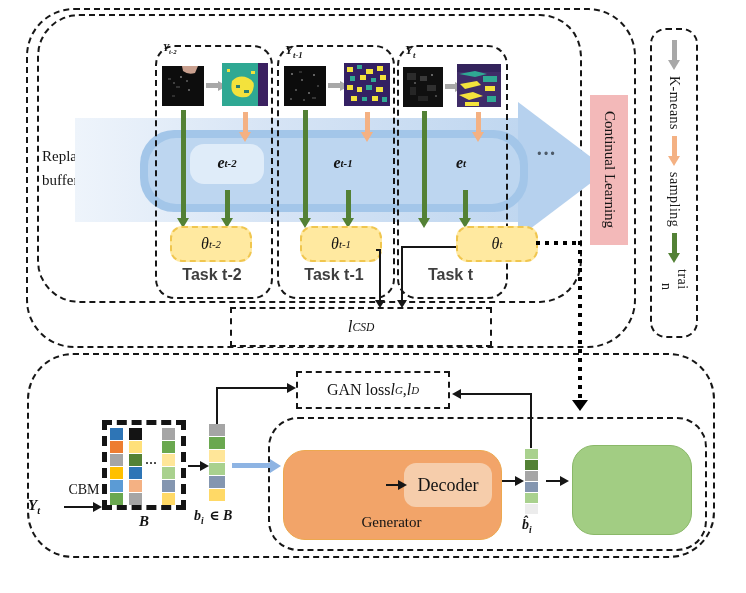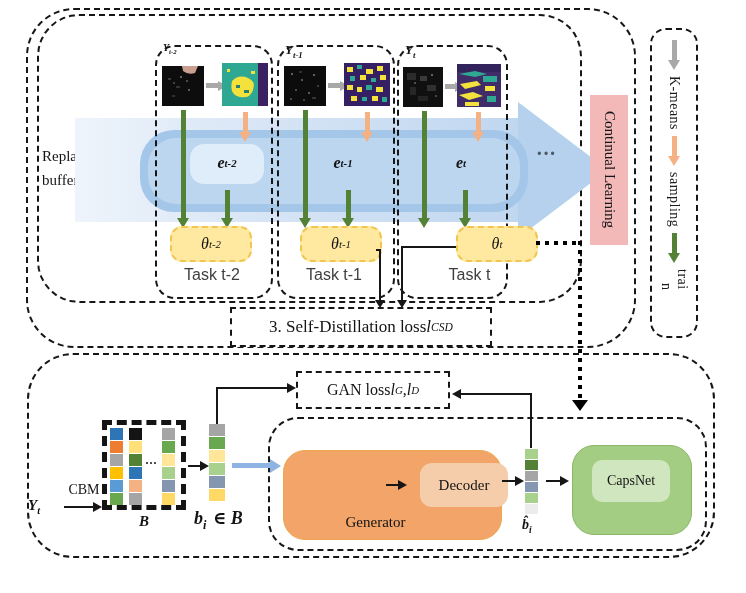--- a/index.html
+++ b/index.html
@@ -1,19 +1,19 @@
 <!DOCTYPE html>
 <html><head>
 <meta charset="utf-8">
 <style>
   html,body{margin:0;padding:0;background:#ffffff;}
   .canvas{position:relative;width:746px;height:593px;background:#ffffff;overflow:hidden;
           font-family:"Liberation Serif","DejaVu Serif",serif;color:#141414;}
   .abs{position:absolute;}
-  .sans{font-family:"Liberation Sans","DejaVu Sans",sans-serif;}
+  .sans{font-family:"Liberation Sans","DejaVu Sans",sans-serif;font-weight:bold;}
   .db{border:2px dashed #161616;}
   .ctr{display:flex;align-items:center;justify-content:center;text-align:center;}
   .vt{writing-mode:vertical-rl;}
   .m{font-style:italic;font-weight:bold;}
   .mi{font-style:italic;}
   sub{font-size:.68em;}
   .sh{background:#161616;}
   .tr{width:0;height:0;border:solid transparent;color:#161616;}
   .tr.r{border-width:5px 0 5px 9px;border-left-color:currentColor;}
   .tr.l{border-width:5px 9px 5px 0;border-right-color:currentColor;}
@@ -197,21 +197,21 @@
     <span class="mi">θ</span>
       <sub class="mi">t</sub>
   </div>
 
   <div class="abs ctr sans" style="left:155px;top:263px;width:114px;height:24px;font-size:16px;color:#3f3f3f;">
     <span>Task t-2</span>
   </div>
   <div class="abs ctr sans" style="left:277px;top:263px;width:114px;height:24px;font-size:16px;color:#3f3f3f;">
     <span>Task t-1</span>
   </div>
-  <div class="abs ctr sans" style="left:416px;top:263px;width:107px;height:24px;font-size:16px;color:#3f3f3f;text-align:center;">
+  <div class="abs ctr sans" style="left:397px;top:263px;width:107px;height:24px;font-size:16px;color:#3f3f3f;text-align:center;">
     <span>Task t</span>
   </div>
 
   <div class="abs ctr" style="left:590px;top:95px;width:38px;height:150px;background:#f3b9b9;">
     <span class="vt" style="font-size:15px;">Continual Learning</span>
   </div>
 
   <div class="abs db" style="left:650px;top:28px;width:48px;height:310px;border-radius:16px;display:flex;flex-direction:column;align-items:center;padding-top:10px;box-sizing:border-box;gap:6px;">
     <div class="varrow">
       <div class="vs" style="background:#a8a8a8;"></div>
@@ -234,21 +234,20 @@
   </div>
 
   <div class="abs sh" style="left:376px;top:249px;width:5px;height:2px;"></div>
   <div class="abs sh" style="left:379px;top:249px;width:2px;height:53px;"></div>
   <div class="abs tr d sm" style="left:375px;top:300px;"></div>
   <div class="abs sh" style="left:402px;top:246px;width:54px;height:2px;"></div>
   <div class="abs sh" style="left:401px;top:246px;width:2px;height:56px;"></div>
   <div class="abs tr d sm" style="left:397px;top:300px;"></div>
 
   <div class="abs db ctr" style="left:230px;top:307px;width:258px;height:36px;background:#fff;font-size:17px;">
-    <span>3. Self-Distillation loss </span>
     <span class="mi">l</span>
       <sub class="mi">CSD</sub>
   </div>
 
   <div class="abs doth" style="left:536px;top:241px;width:46px;"></div>
   <div class="abs dotv" style="left:578px;top:241px;height:160px;"></div>
   <div class="abs" style="left:572px;top:400px;width:0;height:0;border-left:8px solid transparent;border-right:8px solid transparent;border-top:11px solid #000;"></div>
 
   <div class="abs db ctr" style="left:296px;top:371px;width:150px;height:34px;background:#fff;font-size:16px;">
     <span>GAN loss </span>
@@ -262,26 +261,26 @@
   <div class="abs sh" style="left:216px;top:388px;width:2px;height:36px;"></div>
   <div class="abs sh" style="left:216px;top:387px;width:71px;height:2px;"></div>
   <div class="abs tr r" style="left:287px;top:383px;"></div>
   <div class="abs sh" style="left:530px;top:394px;width:2px;height:54px;"></div>
   <div class="abs sh" style="left:461px;top:393px;width:71px;height:2px;"></div>
   <div class="abs tr l" style="left:452px;top:389px;"></div>
 
   <div class="abs db" style="left:268px;top:417px;width:435px;height:130px;border-radius:30px;"></div>
 
   <div class="abs" style="left:283px;top:450px;width:217px;height:88px;background:#f2a469;border:1px solid #eda84f;border-radius:22px;"></div>
-  <div class="abs ctr" style="left:404px;top:463px;width:88px;height:44px;background:#f6cdab;border-radius:12px;font-size:15px;margin-left:16px;">
+  <div class="abs ctr" style="left:404px;top:463px;width:88px;height:44px;background:#f6cdab;border-radius:12px;font-size:18px;">
     <span>Decoder</span>
   </div>
   <div class="abs sh" style="left:386px;top:484px;width:12px;height:2px;"></div>
   <div class="abs tr r" style="left:398px;top:480px;"></div>
-  <div class="abs ctr" style="left:267px;top:513px;width:217px;height:18px;font-size:15px;">
+  <div class="abs ctr" style="left:283px;top:513px;width:217px;height:18px;font-size:15px;">
     <span>Generator</span>
   </div>
 
   <div class="abs sh" style="left:502px;top:480px;width:13px;height:2px;"></div>
   <div class="abs tr r" style="left:515px;top:476px;"></div>
 
   <div class="abs vec bh" style="left:525px;top:449px;">
       <div class="sq" style="background: rgb(169, 209, 142);"></div>
       <div class="sq" style="background: rgb(83, 129, 53);"></div>
       <div class="sq" style="background: rgb(165, 165, 165);"></div>
@@ -290,23 +289,20 @@
       <div class="sq" style="background: rgb(236, 236, 236);"></div>
     </div>
   <div class="abs m" style="left:522px;top:517px;font-size:14px;">
     <span>b̂</span><sub>i</sub>
   </div>
 
   <div class="abs sh" style="left:546px;top:480px;width:14px;height:2px;"></div>
   <div class="abs tr r" style="left:560px;top:476px;"></div>
 
   <div class="abs" style="left:572px;top:445px;width:118px;height:88px;background:#a2cd83;border:1px solid #8ab868;border-radius:22px;"></div>
-  <div class="abs ctr" style="left:592px;top:460px;width:78px;height:42px;background:#d0e6bf;border-radius:10px;font-size:14px;">
-    <span>CapsNet</span>
-  </div>
 
   <div class="abs m" style="left:28px;top:497px;font-size:15px;">
     <span>Y</span><sub>t</sub>
   </div>
   <div class="abs ctr" style="left:64px;top:482px;width:40px;height:16px;font-size:14px;">
     <span>CBM</span>
   </div>
   <div class="abs sh" style="left:64px;top:506px;width:29px;height:2px;"></div>
   <div class="abs tr r" style="left:93px;top:502px;"></div>
 
@@ -346,21 +342,21 @@
   <div class="abs tr r" style="left:200px;top:461px;"></div>
 
   <div class="abs vec w16" style="left:209px;top:424px;">
       <div class="sq" style="background: rgb(165, 165, 165);"></div>
       <div class="sq" style="background: rgb(106, 168, 79);"></div>
       <div class="sq" style="background: rgb(255, 230, 153);"></div>
       <div class="sq" style="background: rgb(169, 209, 142);"></div>
       <div class="sq" style="background: rgb(132, 150, 176);"></div>
       <div class="sq" style="background: rgb(255, 217, 102);"></div>
     </div>
-  <div class="abs m" style="left:194px;top:507px;font-size:18px;white-space:nowrap;">
+  <div class="abs m" style="left:194px;top:507px;font-size:14px;white-space:nowrap;">
     <span>b</span><sub>i</sub>
     <span style="margin-left:2px;">∈ B</span>
   </div>
 
   <div class="abs" style="left:232px;top:463px;width:38px;height:5px;background:#8eb4e3;"></div>
   <div class="abs tr r big" style="left:270px;top:458.5px;color:#8eb4e3;"></div>
 
 </div>
 
 </body></html>

